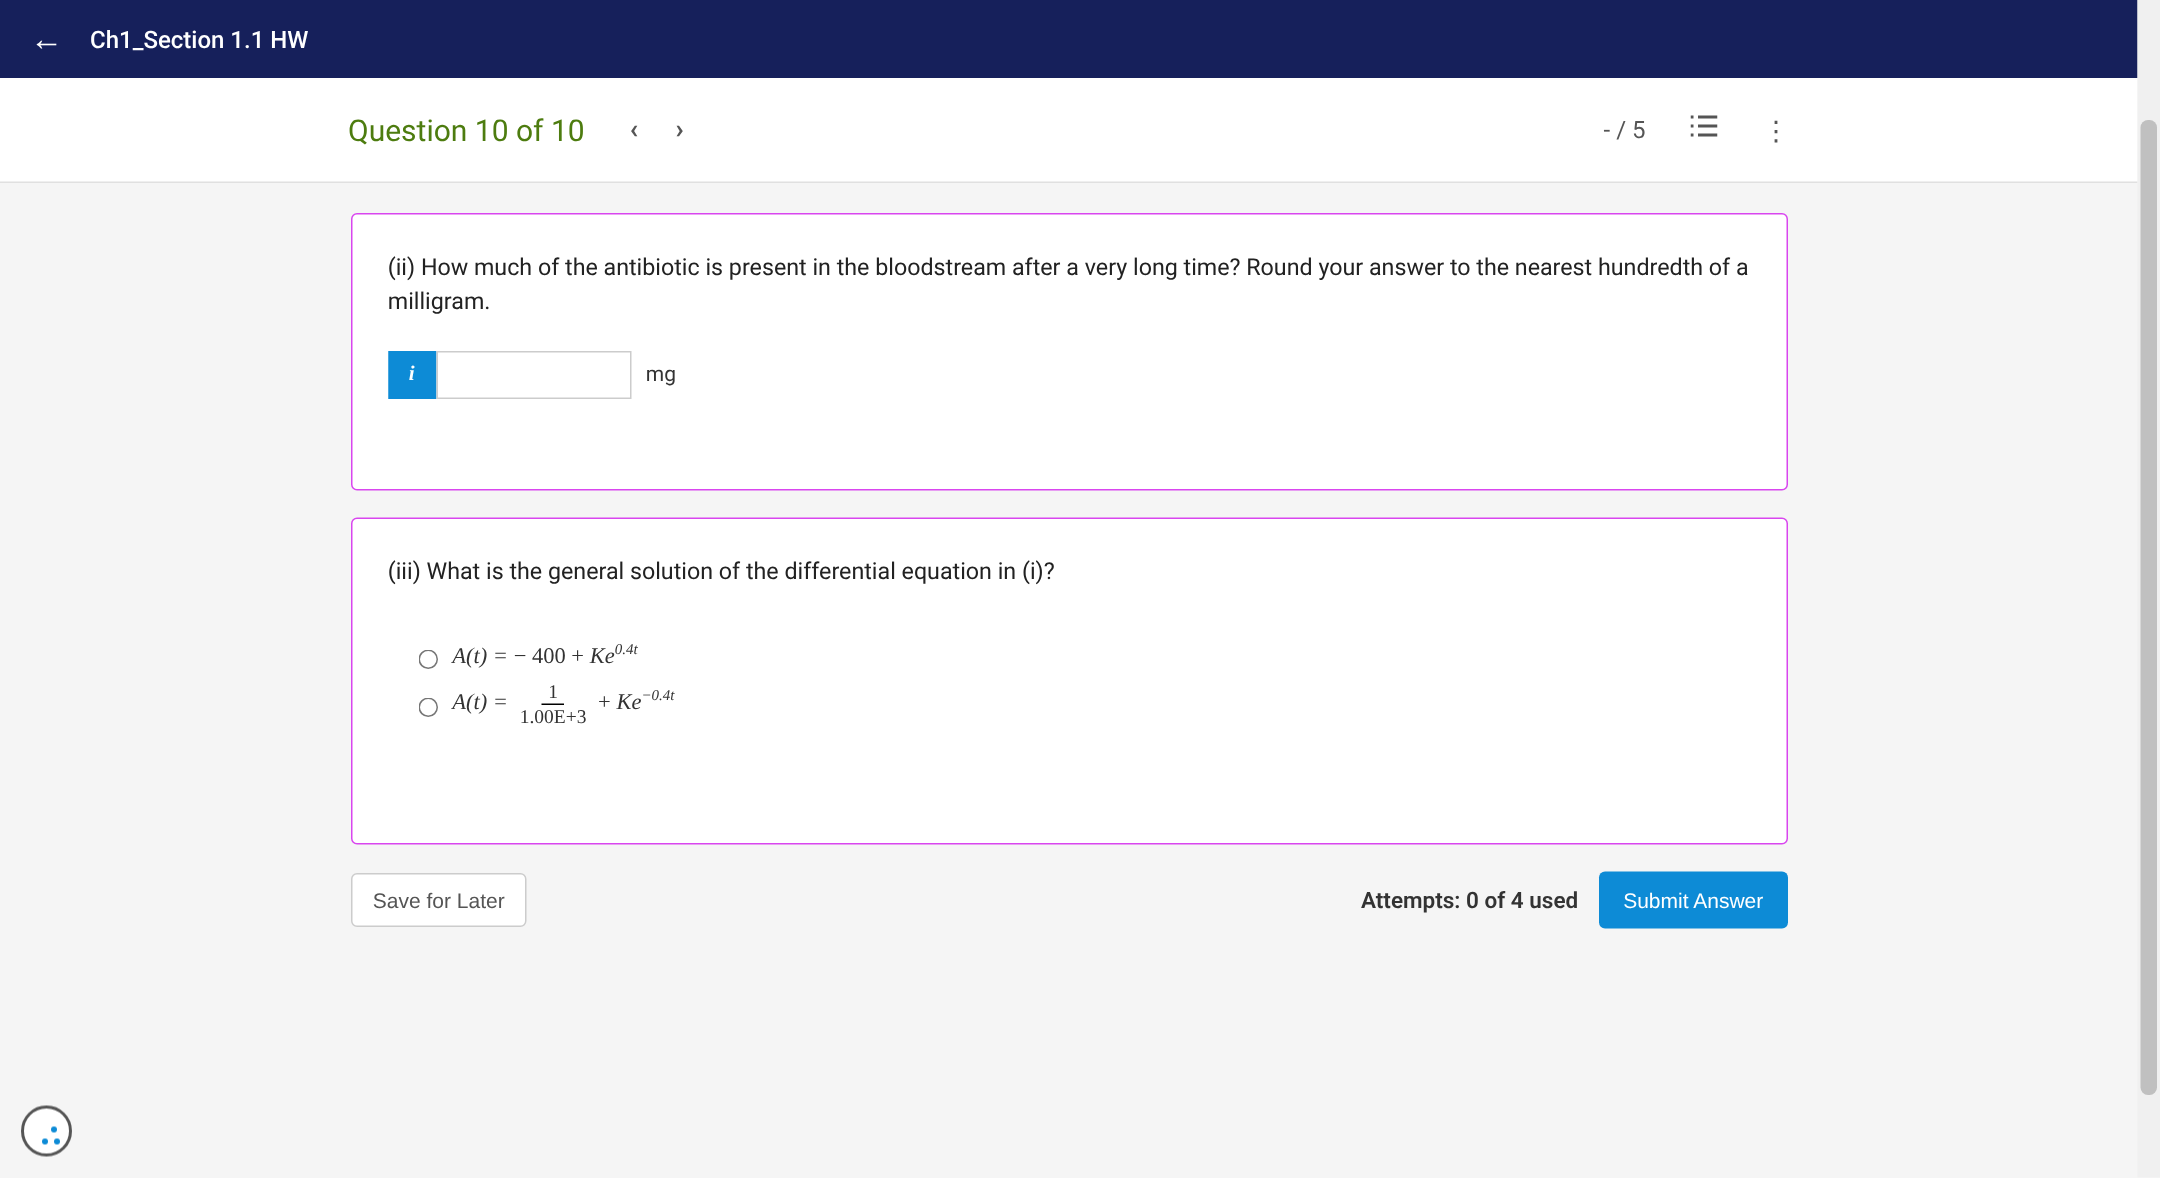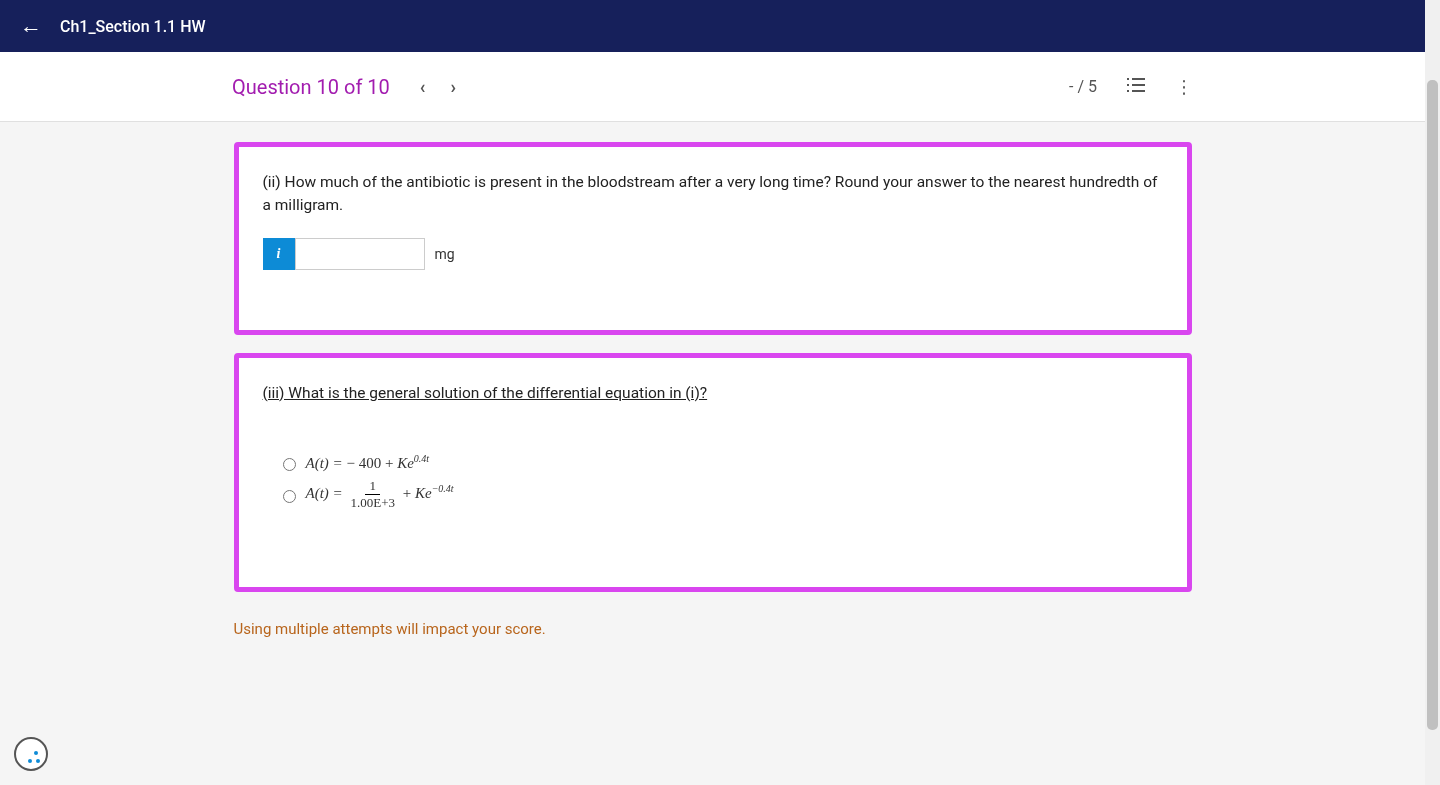--- a/index.html
+++ b/index.html
@@ -1,28 +1,28 @@
 <!DOCTYPE html>
 <html><head>
 <meta charset="utf-8">
 <style>
 * { box-sizing: border-box; margin: 0; padding: 0; }
 body { font-family: -apple-system, BlinkMacSystemFont, "Segoe UI", Roboto, sans-serif; background: #f5f5f5; color: #333; width: 1440px; height: 785px; overflow: hidden; position: relative; }
 .top-bar { background: #16205b; color: #fff; height: 52px; display: flex; align-items: center; padding: 0 20px; width: 1425px; }
 .back-arrow { font-size: 22px; margin-right: 18px; cursor: pointer; }
 .assignment-title { font-size: 16px; font-weight: 500; }
 .sub-bar { background: #fff; border-bottom: 1px solid #e0e0e0; height: 70px; display: flex; align-items: center; padding: 0 232px; width: 1425px; }
-.question-label { font-size: 20px; color: #a21caf; }
+.question-label { font-size: 20px; color: #4d7c0f; }
 .nav-arrows { display: flex; gap: 25px; margin-left: 30px; }
 .nav-arrow { font-size: 18px; color: #555; cursor: pointer; font-weight: bold; }
 .right-controls { margin-left: auto; display: flex; align-items: center; gap: 30px; color: #555; }
 .score-text { font-size: 16px; }
 .icon-btn { font-size: 18px; cursor: pointer; color: #555; }
 .content-wrap { width: 1425px; height: calc(785px - 52px - 70px); overflow-y: auto; display: flex; flex-direction: column; align-items: center; padding-top: 20px; }
-.card { background: #fff; border: 5px solid #d946ef; border-radius: 4px; width: 958px; padding: 24px; margin-bottom: 18px; }
+.card { background: #fff; border: 1px solid #d946ef; border-radius: 4px; width: 958px; padding: 24px; margin-bottom: 18px; }
 .q-text { font-size: 15.5px; line-height: 1.5; color: #222; margin-bottom: 20px; }
 .input-row { display: flex; align-items: center; gap: 10px; }
 .info-btn { background: #0d8bd6; color: #fff; width: 32px; height: 32px; display: flex; align-items: center; justify-content: center; font-weight: bold; cursor: pointer; border: 1px solid #0d8bd6; font-family: Georgia, serif; font-style: italic; font-size: 14px; }
 .num-input { width: 130px; height: 32px; border: 1px solid #ccc; padding: 0 6px; font-size: 14px; margin-left: -10px; }
 .unit { font-size: 14px; color: #333; }
 .radio-row { display: flex; align-items: center; gap: 10px; margin: 6px 0 6px 20px; font-family: "Times New Roman", serif; font-size: 15px; }
 .radio-row input { margin-top: 4px; }
 .math { font-style: italic; }
 .frac { display: inline-flex; flex-direction: column; align-items: center; vertical-align: middle; font-style: normal; }
 .frac .num-top { border-bottom: 1px solid #000; padding: 0 4px; font-size: 13px; }
@@ -81,21 +81,21 @@
   <div class="card" style="padding-bottom:60px;">
     <div class="q-text">(ii) How much of the antibiotic is present in the bloodstream after a very long time? Round your answer to the nearest hundredth of a milligram.</div>
     <div class="input-row">
       <div class="info-btn">i</div>
       <input class="num-input" type="text" style="">
       <span class="unit">mg</span>
     </div>
   </div>
 
   <div class="card" style="padding-bottom:70px;">
-    <div class="q-text" style="margin-bottom:48px;text-decoration:underline;">(iii) What is the general solution of the differential equation in (i)?</div>
+    <div class="q-text" style="margin-bottom:35px;">(iii) What is the general solution of the differential equation in (i)?</div>
 
     <div class="radio-row">
       <input type="radio" name="q3" style="">
       <span class="math">
         <span>A(t) = </span><span style="font-style:normal"> − 400 + </span><span>Ke</span><sup>0.4t</sup>
       </span>
     </div>
 
     <div class="radio-row">
       <input type="radio" name="q3" style="">
@@ -106,21 +106,25 @@
           <span class="num-bot">1.00E+3</span>
         </span>
         <span style="font-style:normal"> + </span><span>Ke</span><sup>−0.4t</sup>
       </span>
     </div>
 
 
 
   </div>
 
-  <div class="warn-line">Using multiple attempts will impact your score.</div>
+  <div class="footer-row">
+    <button class="save-btn">Save for Later</button>
+    <span class="attempts-text">Attempts: 0 of 4 used</span>
+    <button class="submit-btn">Submit Answer</button>
+  </div>
 
 </div>
 
 <div class="cookie-badge">
   <div class="d1"></div>
     <div class="d2"></div>
     <div class="d3"></div>
 </div>
 
 </body></html>

